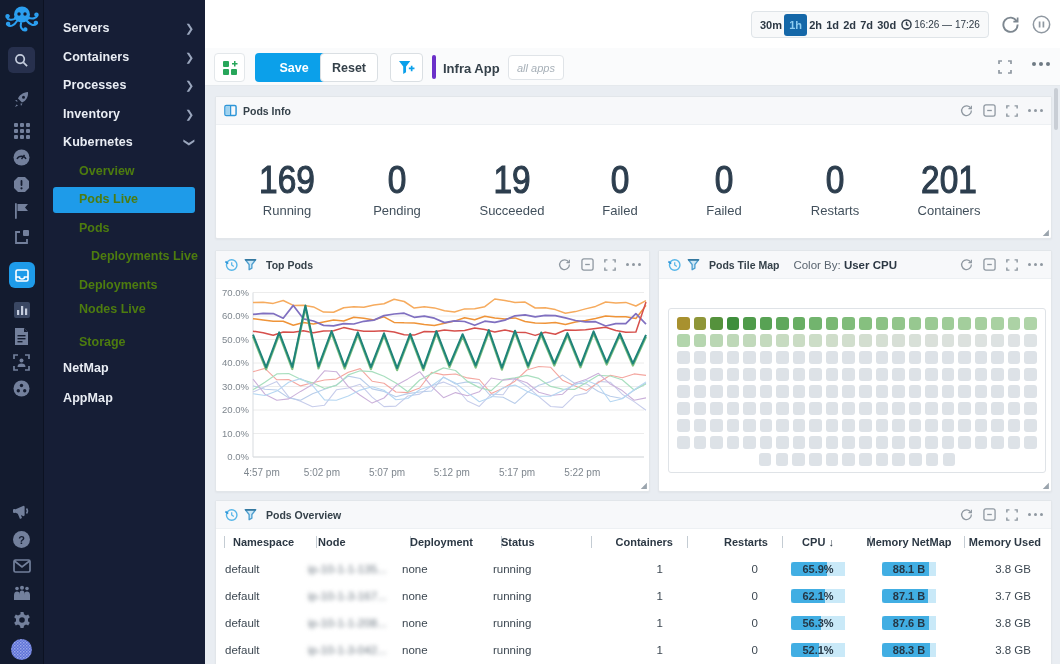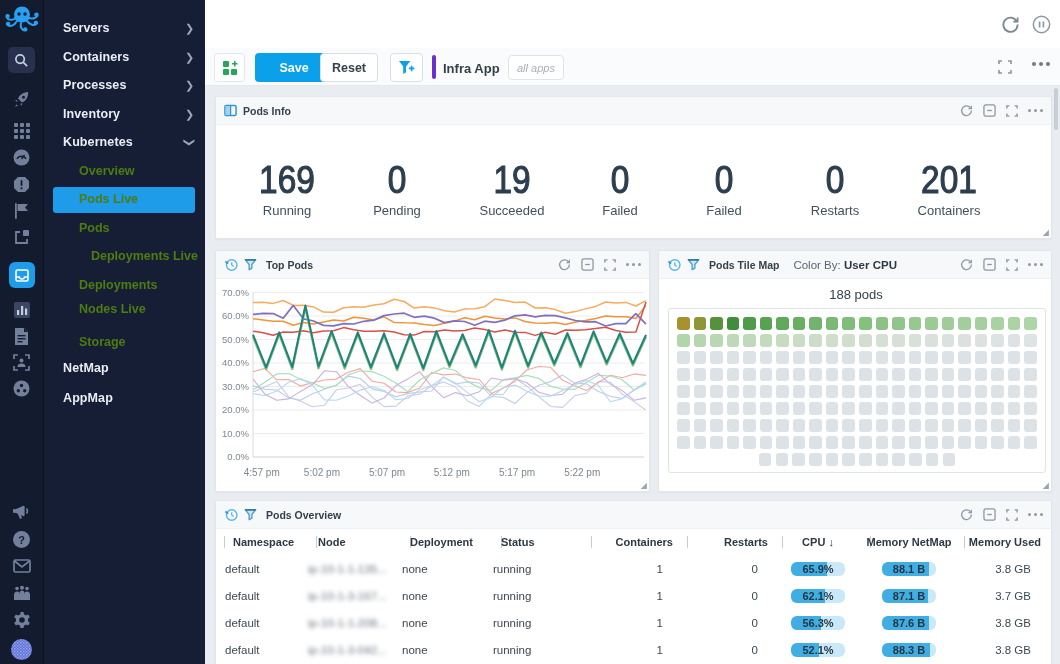--- a/index.html
+++ b/index.html
@@ -41,21 +41,21 @@
 
 .th { white-space:nowrap; display:flex; position:absolute; left:0; right:0; top:28px; height:26px; align-items:center; font-size:11px; font-weight:700; color:#2c3844; }
 .th .c5,.th .c6 { padding-right:6px; }
 .th .c9 { padding-right:2px; }
 .tr .c5,.tr .c6 { padding-right:16px; }
 .tr { white-space:nowrap; display:flex; position:absolute; left:0; right:0; height:27px; align-items:center; font-size:11.5px; color:#3d4852; }
 .c1{width:92px; padding-left:10px;} .c2{width:94px;} .c3{width:91px;} .c4{width:90px;}
 .c5{width:96px; text-align:right; padding-right:8px;} .c6{width:95px; text-align:right; padding-right:8px;}
 .c7{width:88px; display:flex; justify-content:center;} .c8{width:94px; display:flex; justify-content:center;}
 .c9{width:87px; text-align:right; padding-right:12px;}
-.pill { position:relative; width:54px; height:14px; border-radius:6px; background:#c9e9f8; overflow:hidden; font-size:11px; font-weight:700; color:#253746; display:flex; align-items:center; justify-content:center; }
+.pill { position:relative; width:54px; height:14px; border-radius:0; background:#c9e9f8; overflow:hidden; font-size:11px; font-weight:700; color:#253746; display:flex; align-items:center; justify-content:center; }
 .pill .fill { position:absolute; left:0; top:0; bottom:0; background:#41aee3; border-radius:3px 0 0 3px; }
 .pill .t { position:relative; }
 .blur { filter:blur(2px); color:#6b7680; }
 </style>
 </head>
 <body>
 
 <div class="rail"></div>
 <div class="menu"></div>
 <div id="railicons">
@@ -254,20 +254,35 @@
   <div class="sub" style="top:335px;">Storage</div>
   <div class="mi" style="top:361px;">NetMap</div>
   <div class="mi" style="top:391px;">AppMap</div>
 </div>
 
 <div class="main">
   <div class="topbar"></div>
   <div class="toolbar"></div>
   <div class="content"></div>
   <div id="topbar-items" style="position:absolute;left:0;top:0;width:855px;height:48px;">
+  <div class="tp">
+    <span>30m</span>
+        <span class="on">1h</span>
+        <span>2h</span>
+        <span>1d</span>
+        <span>2d</span>
+        <span>7d</span>
+        <span>30d</span>
+    <span style="display:flex;align-items:center;gap:2px;padding-left:3px;font-weight:400;font-size:10px;">
+      <svg width="11" height="11" viewBox="0 0 14 14" fill="none" stroke="#2c3844" stroke-width="1.8">
+            <circle cx="7" cy="7" r="5.8"></circle>
+            <path d="M7 3.5 L7 7 L9.5 8.5"></path>
+          </svg>
+      16:26&nbsp;—&nbsp;17:26</span>
+  </div>
 
   <div style="position:absolute;right:40px;top:15px;">
     <svg width="19" height="19" viewBox="0 0 20 20" fill="none" stroke="#7d8790" stroke-width="2">
           <path d="M16.5 6.5 A7.5 7.5 0 1 0 17.5 10"></path>
           <path d="M17.5 2.5 L17.5 7 L13 7" stroke-width="1.8" fill="none"></path>
         </svg>
   </div>
 
   <div style="position:absolute;right:9px;top:15px;">
     <svg width="19" height="19" viewBox="0 0 20 20" fill="none" stroke="#8f98a1" stroke-width="1.6">
@@ -479,21 +494,20 @@
               <path d="M13 10 L13 13 L10 13"></path>
               <path d="M4 13 L1 13 L1 10"></path>
             </svg>
  <div style="display:flex;gap:2.5px;">
               <div style="width:3.5px;height:3.5px;border-radius:50%;background:#8f98a1;"></div>
               <div style="width:3.5px;height:3.5px;border-radius:50%;background:#8f98a1;"></div>
               <div style="width:3.5px;height:3.5px;border-radius:50%;background:#8f98a1;"></div>
             </div>
 </div>
         </div>
- <div style="position:absolute;left:0;top:36px;width:394px;text-align:center;font-size:13px;color:#35414a;">188 pods</div>
  <div style="position:absolute;left:9px;top:57px;width:378px;height:165px;border:1px solid #dfe3e7;border-radius:3px;padding:8px;">
           <div class="trow">
             <div class="tile" style="background:#a8912f;"></div>
             <div class="tile" style="background:#8f9638;"></div>
             <div class="tile" style="background:#55923c;"></div>
             <div class="tile" style="background:#3e8e3c;"></div>
             <div class="tile" style="background:#4f9b4a;"></div>
             <div class="tile" style="background:#58a254;"></div>
             <div class="tile" style="background:#60a85c;"></div>
             <div class="tile" style="background:#68ae63;"></div>

